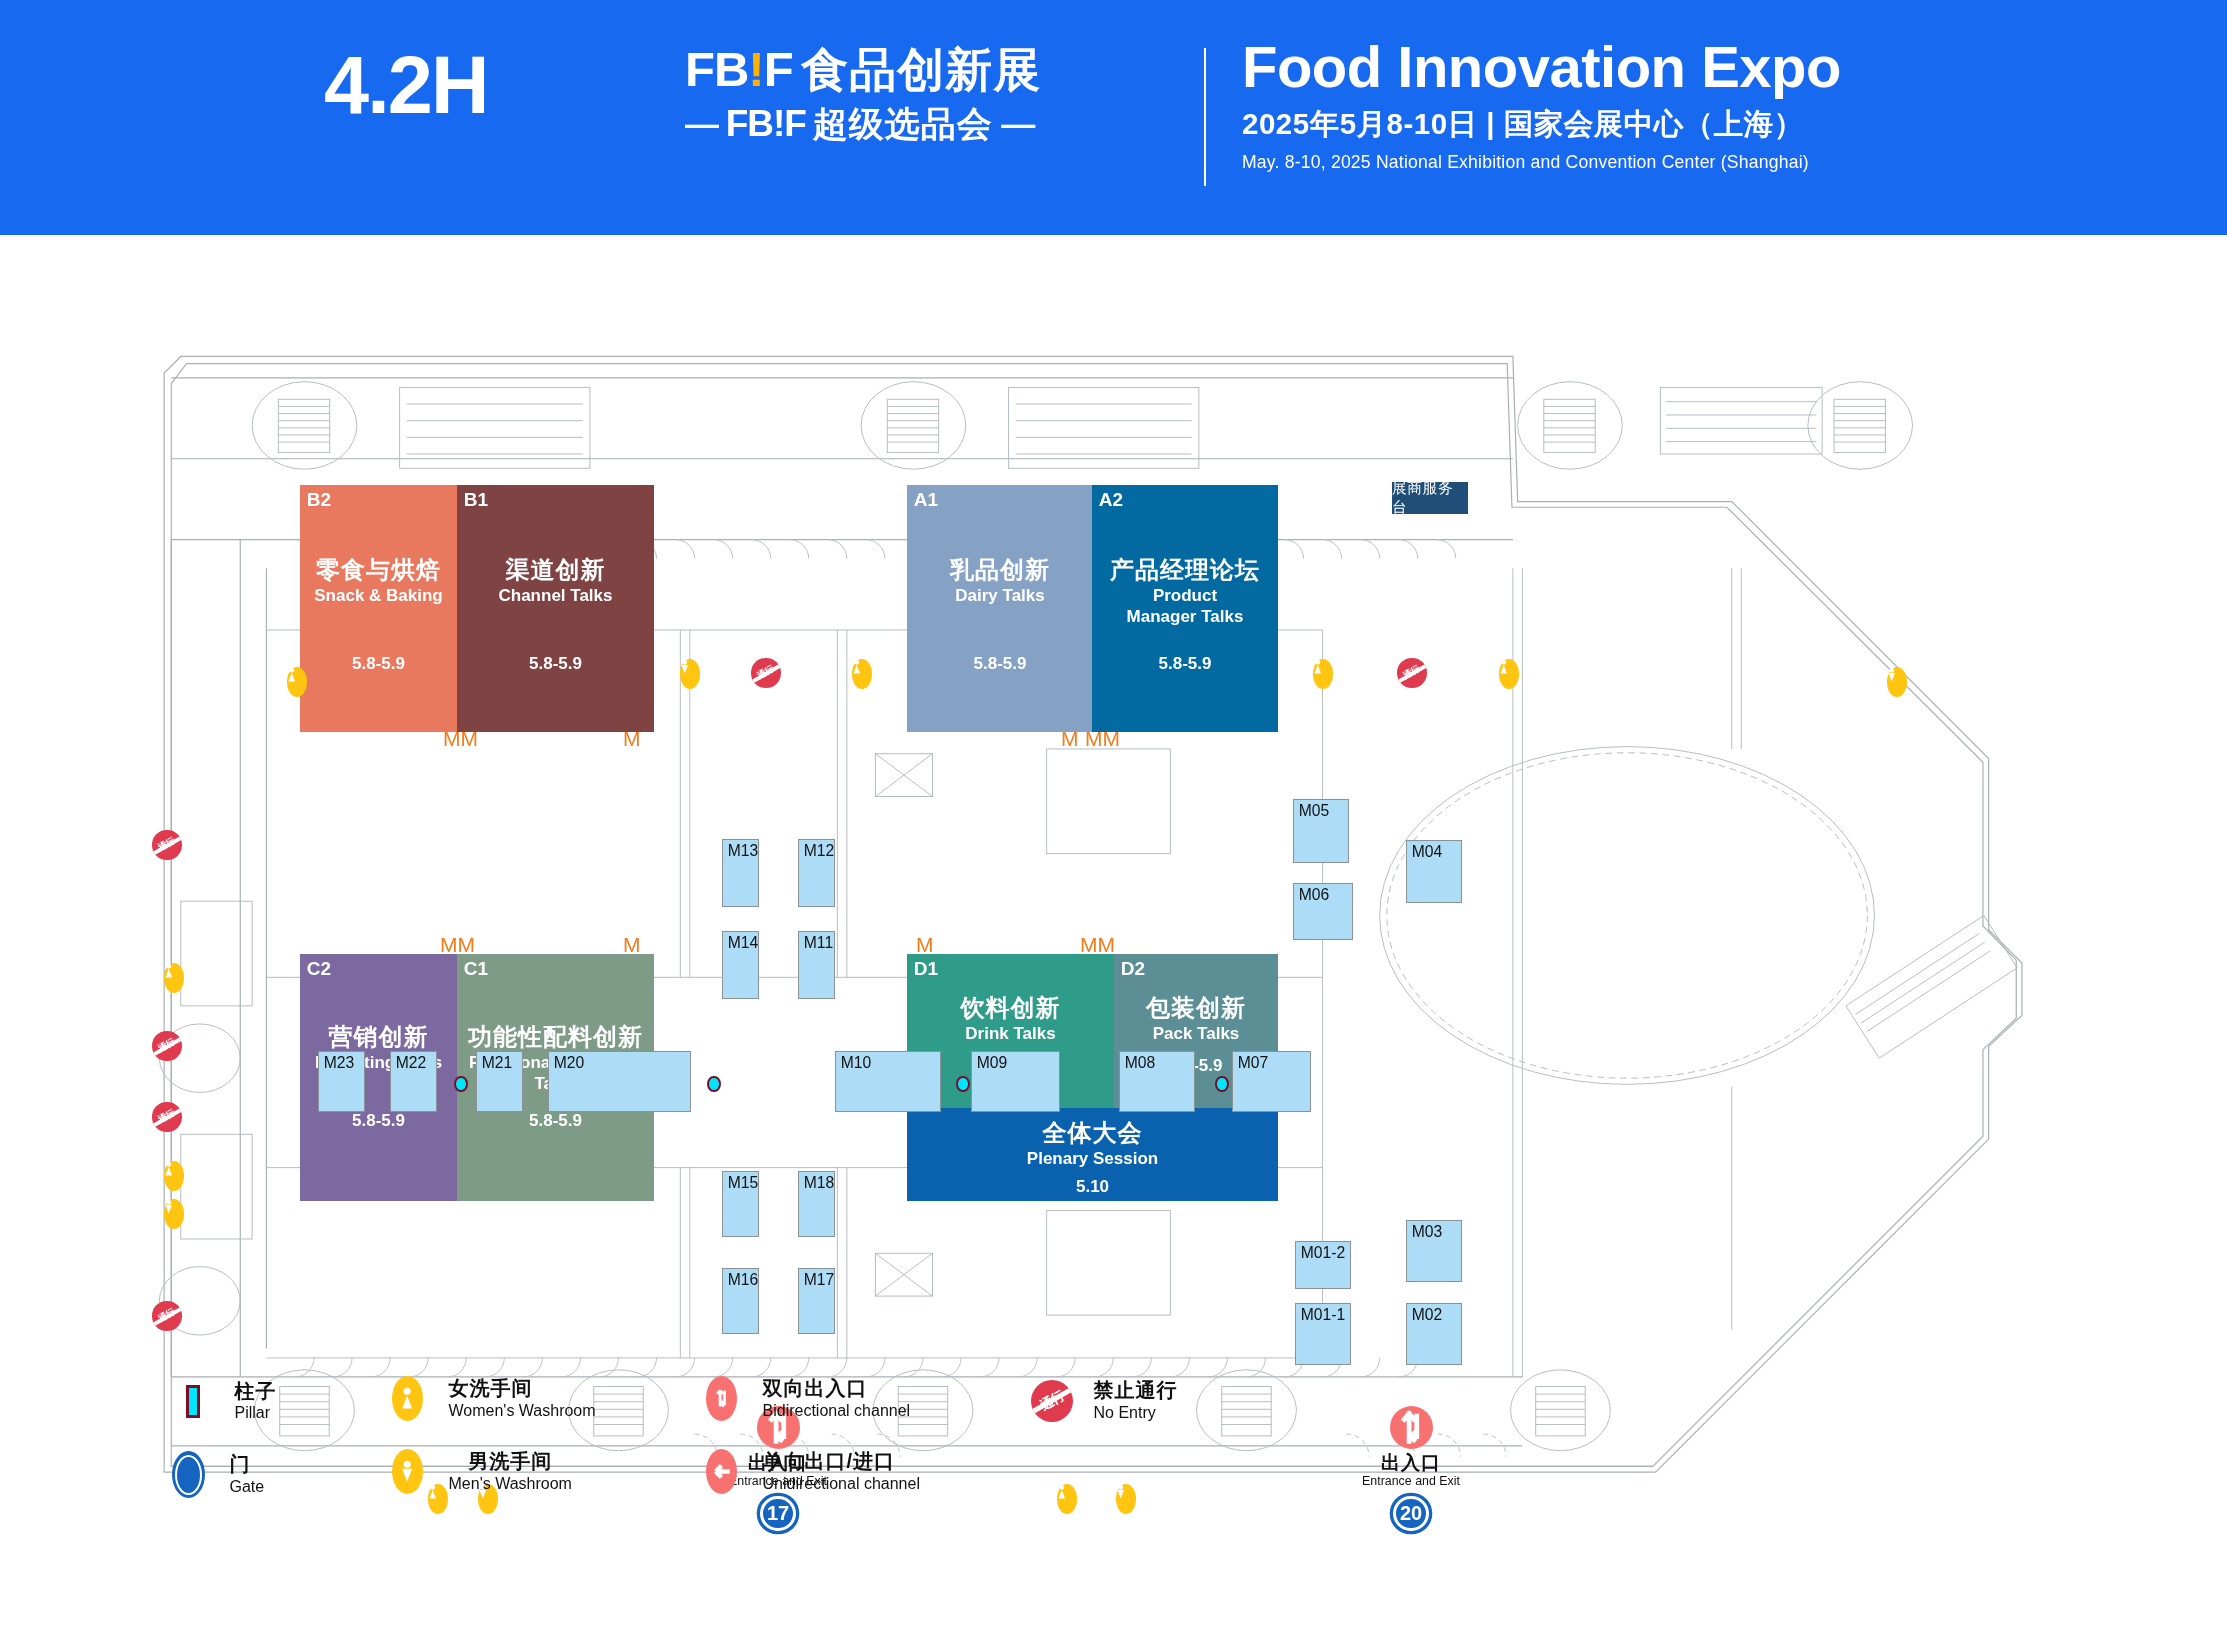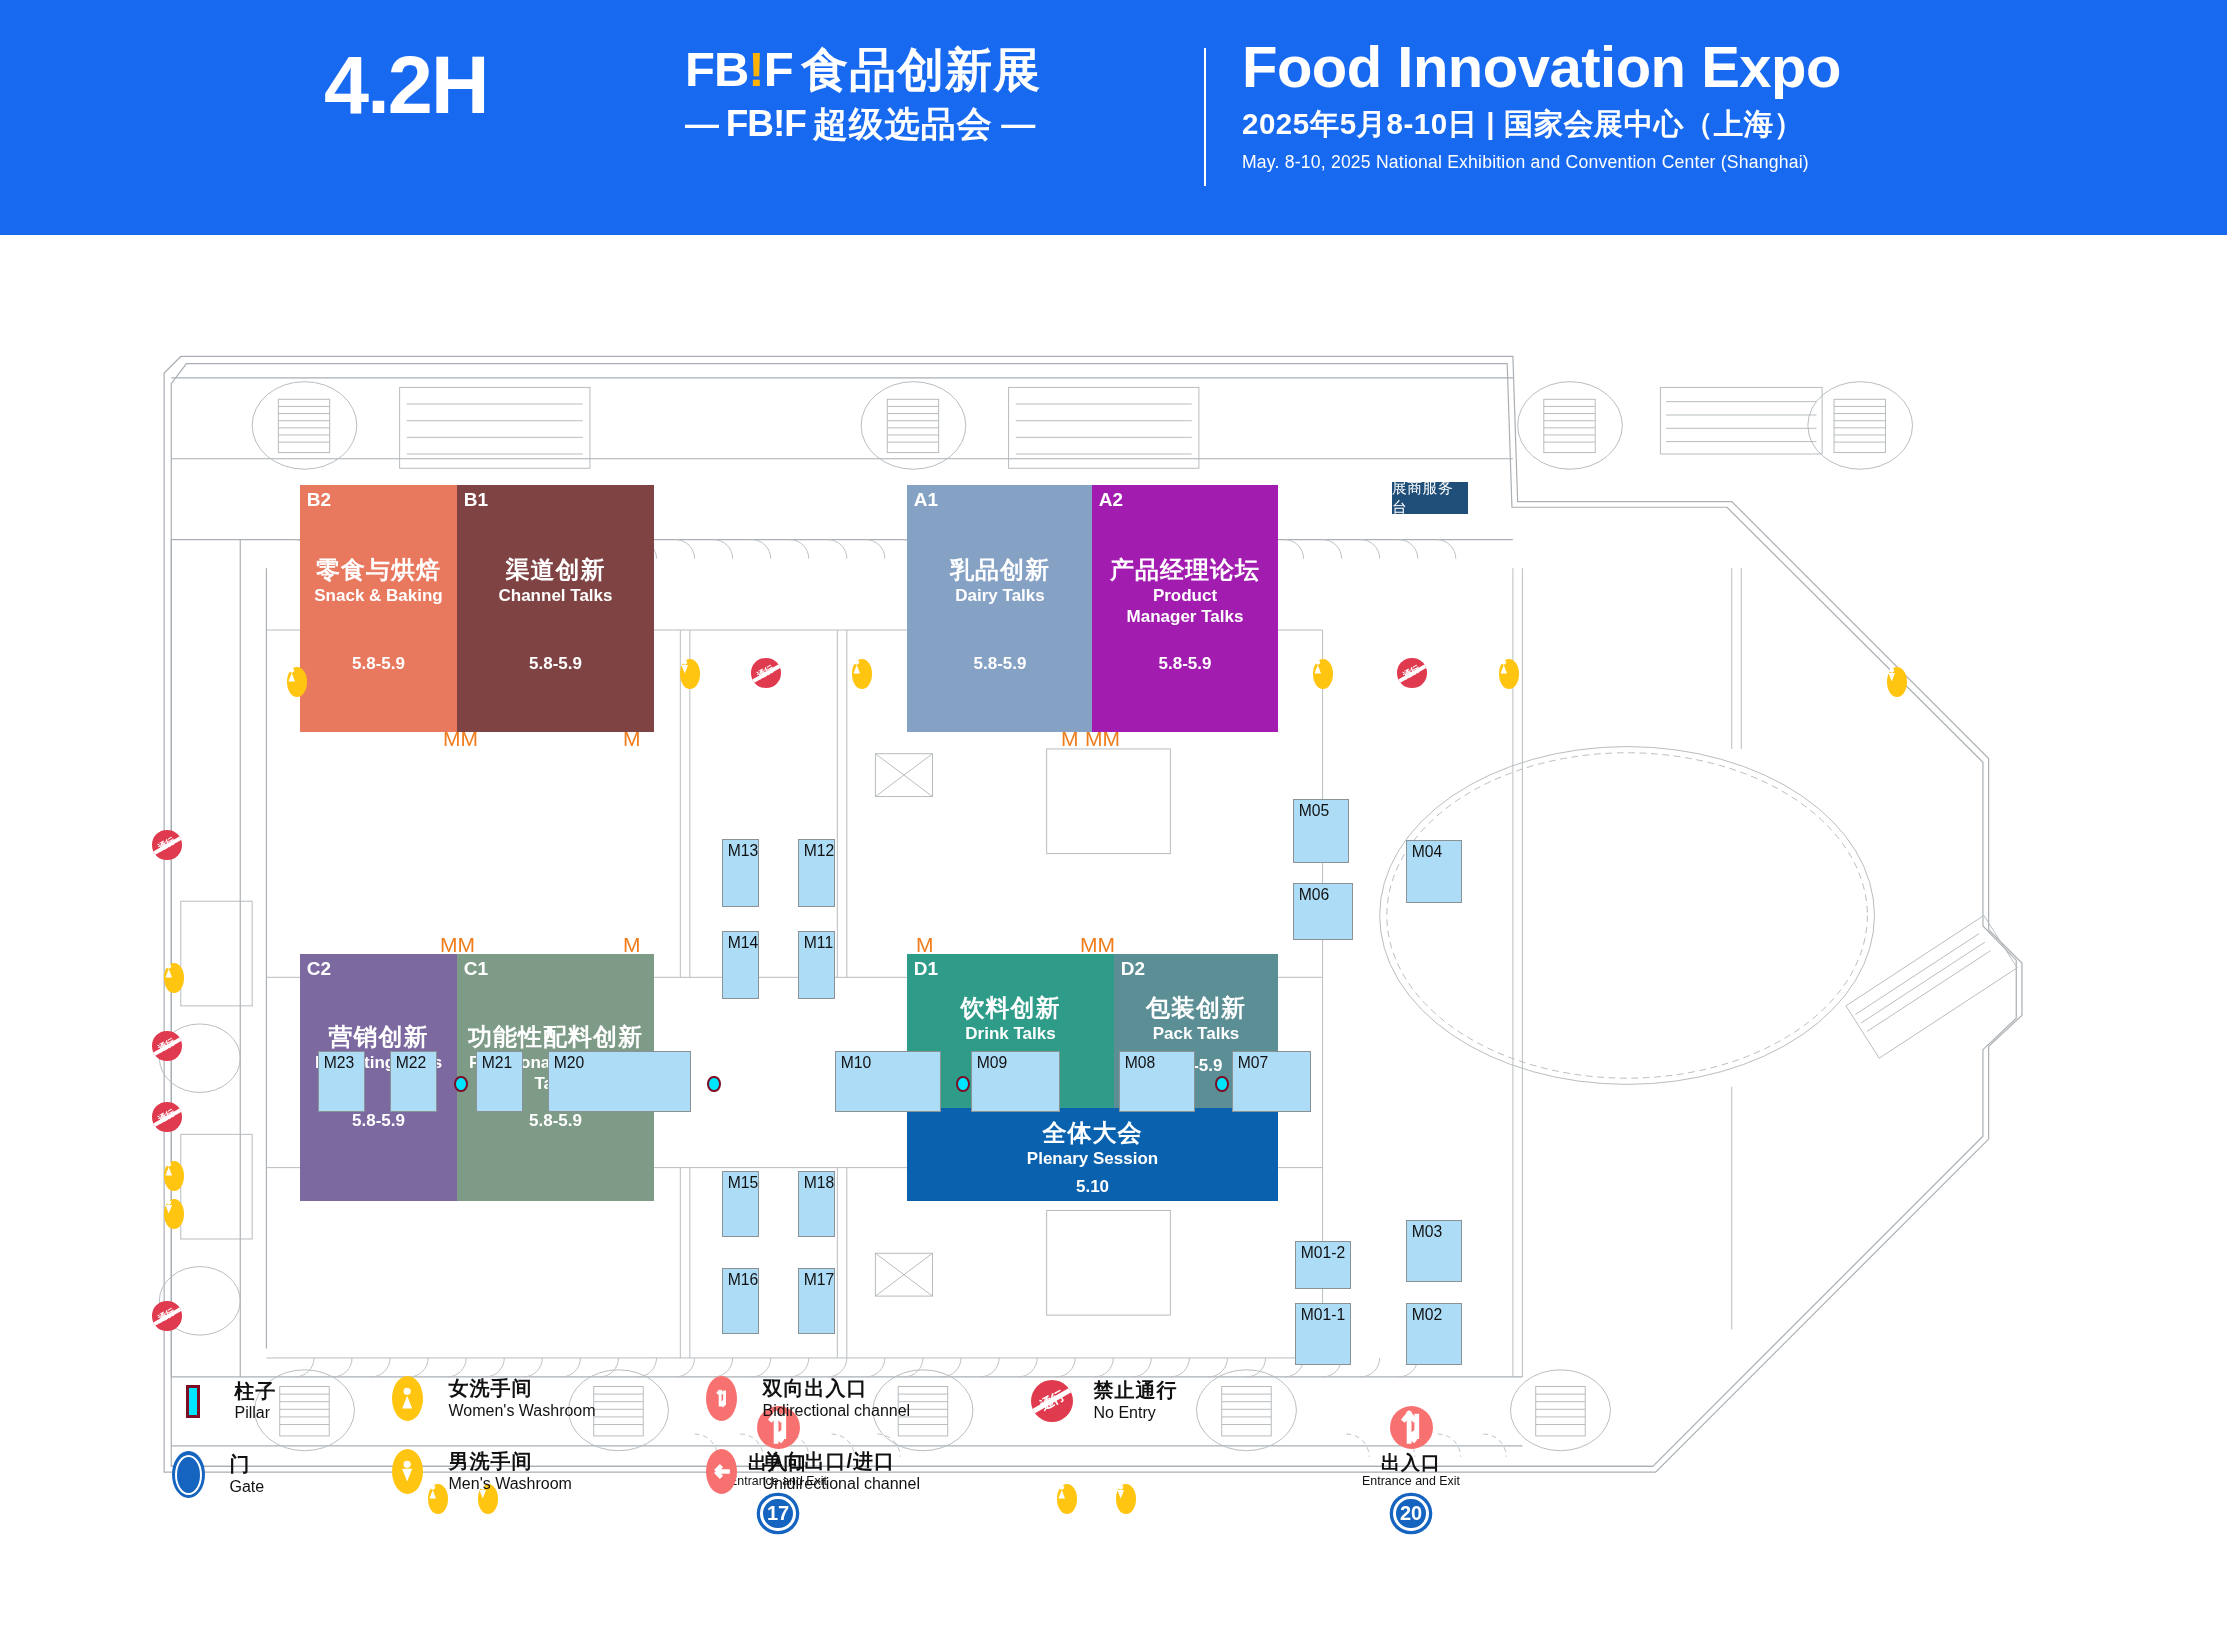--- a/index.html
+++ b/index.html
@@ -280,21 +280,21 @@
 
   <div class="hall" style="left:907px;top:250px;width:186px;height:247px;background:#85A1C4;">
     <div class="code">A1</div>
     <div class="body" style="top:71px">
       <div class="cn">乳品创新</div>
       <div class="en">Dairy Talks</div>
     </div>
     <div class="body date" style="top:169px">5.8-5.9</div>
   </div>
 
-  <div class="hall" style="left:1092px;top:250px;width:186px;height:247px;background:#a21caf;">
+  <div class="hall" style="left:1092px;top:250px;width:186px;height:247px;background:#0369a1;">
     <div class="code">A2</div>
     <div class="body" style="top:71px">
       <div class="cn">产品经理论坛</div>
       <div class="en" style="white-space:pre-line">Product
 Manager Talks</div>
     </div>
     <div class="body date" style="top:169px">5.8-5.9</div>
   </div>
 
   <div class="hall" style="left:300px;top:719px;width:157px;height:247px;background:#7B69A0;">
@@ -630,21 +630,21 @@
       <div style="width:33px;height:47px;border-radius:50%;background:#1565C0;display:flex;align-items:center;justify-content:center;">
         <div style="width:27px;height:40px;border-radius:50%;border:2.4px solid #fff;box-sizing:border-box;"></div>
       </div>
     </div>
     <div class="lg-txt">
       <div class="lg-cn">门</div>
       <div class="lg-en">Gate</div>
     </div>
   </div>
 
-  <div class="lg-item" style="left:376px;top:79px;">
+  <div class="lg-item" style="left:376px;top:79px;text-align:center;">
     <div class="lg-ico">
       <div style="width:31px;height:45px;border-radius:50%;background:#FFC511;display:flex;align-items:center;justify-content:center;">
         <svg width="14.3" height="25" viewBox="0 0 20 34">
             <circle cx="10" cy="7" r="5" fill="#fff"></circle>
             <path d="M3 13 L17 13 L10 31 Z" fill="#fff"></path>
           </svg>
       </div>
     </div>
     <div class="lg-txt">
       <div class="lg-cn">男洗手间</div>

